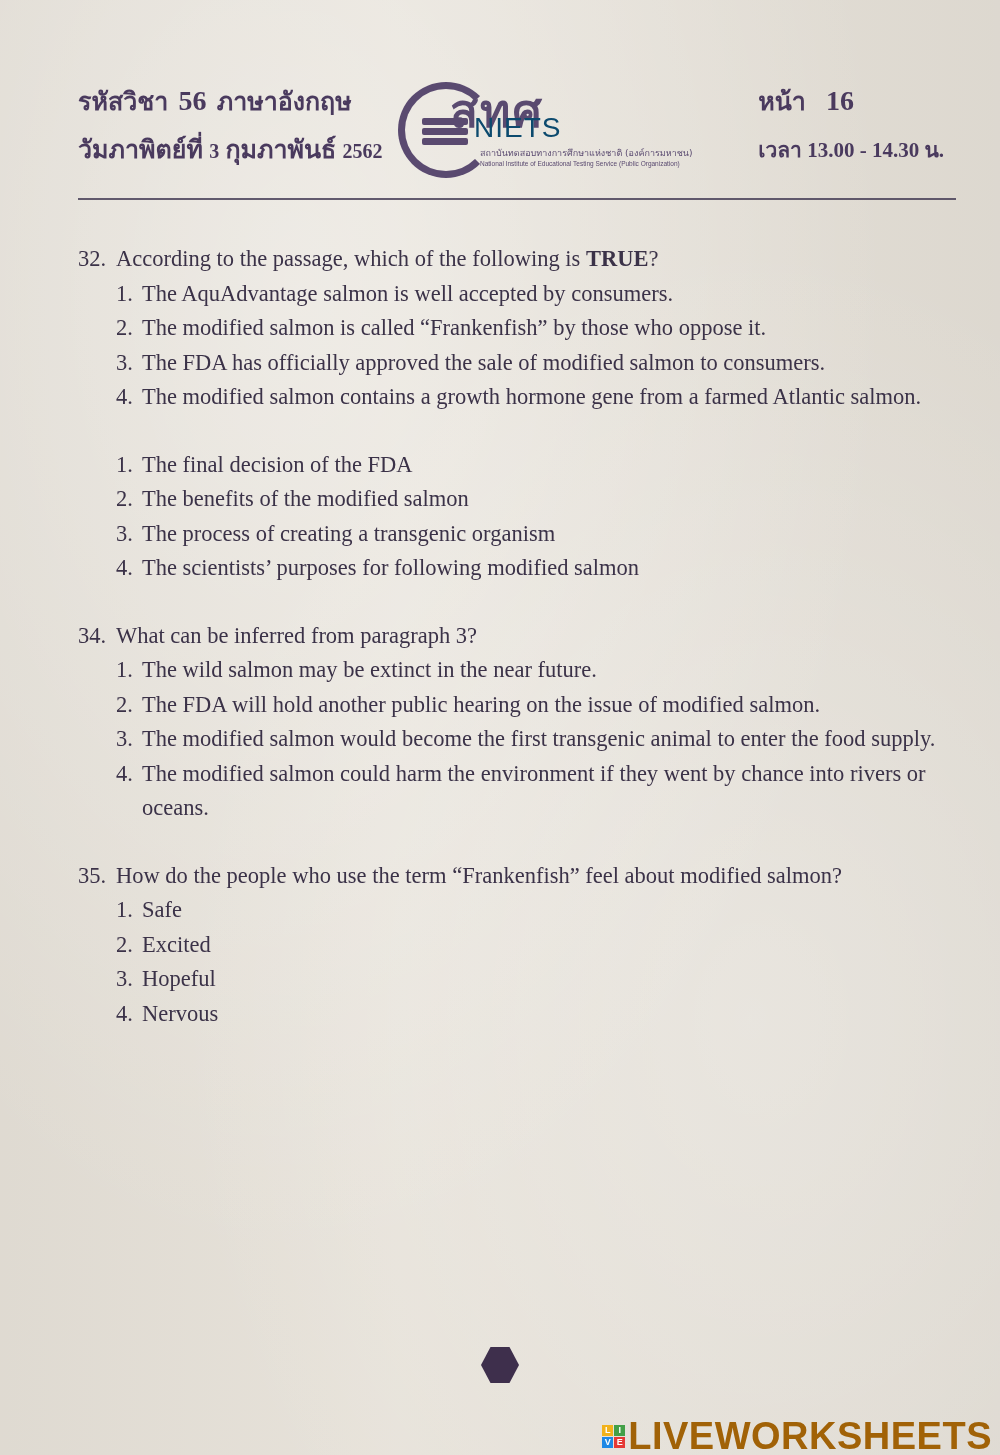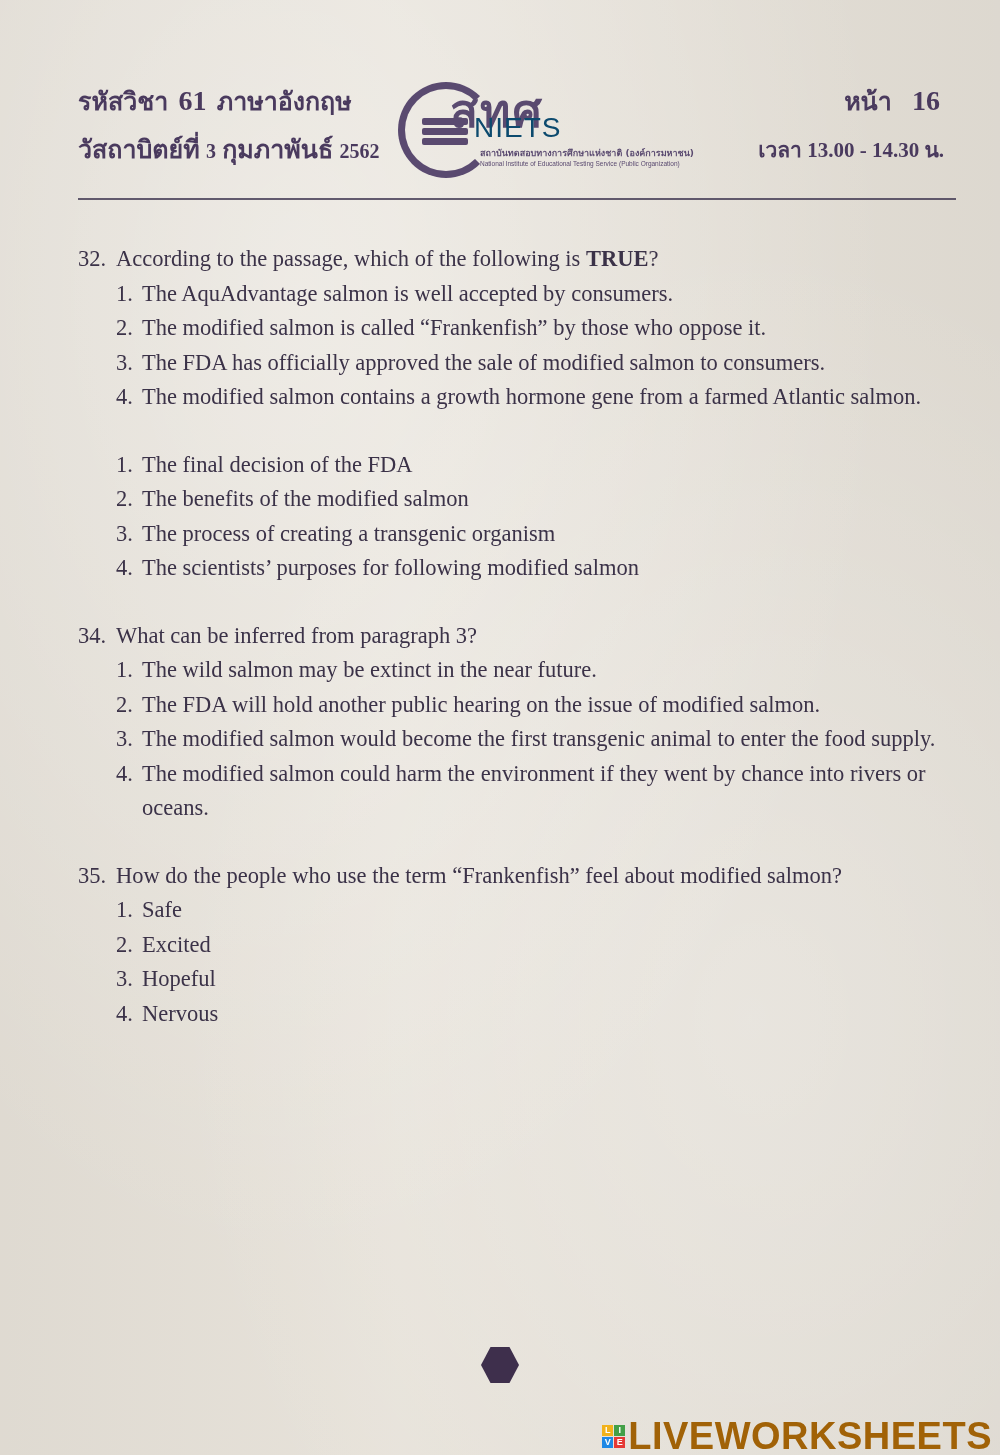--- a/index.html
+++ b/index.html
@@ -20,24 +20,24 @@
     .logo { position: absolute; left: 398px; top: 80px; width: 330px; height: 104px; }
     .logo .ring { position: absolute; left: 0; top: 2px; width: 96px; height: 96px; border-radius: 50%;
       border: 7px solid #5a4a70; border-right-color: transparent; box-sizing: border-box; }
     .logo .books { position: absolute; left: 24px; top: 38px; width: 46px; height: 36px; }
     .logo .books div { height: 7px; margin-bottom: 3px; background: #5a4a70; border-radius: 2px; }
     .logo .thai { position: absolute; left: 52px; top: -6px; font-family: "DejaVu Sans", sans-serif;
       font-weight: bold; font-size: 46px; color: #5a4a70; letter-spacing: 2px; }
     .logo .niets { position: absolute; left: 76px; top: 32px; font-family: "Liberation Sans", sans-serif;
       font-size: 28px; color: #0c4a6e; letter-spacing: 1px; }
     .logo .org-th { position: absolute; left: 82px; top: 66px; font-family: "DejaVu Sans", sans-serif;
-      font-size: 9px; color: #5a4a70; white-space: nowrap; font-weight: bold; }
+      font-size: 9px; color: #5a4a70; white-space: nowrap; }
     .logo .org-en { position: absolute; left: 82px; top: 80px; font-family: "Liberation Sans", sans-serif;
       font-size: 6.5px; color: #5a4a70; white-space: nowrap; }
-    .header-right { position: absolute; right: 56px; top: 86px; text-align: right; font-weight: bold; color: #4a3a5e; }
+    .header-right { position: absolute; right: 56px; top: 86px; font-weight: bold; color: #4a3a5e; }
     .header-right .page { font-size: 25px; line-height: 30px; margin-bottom: 18px; padding-right: 4px; }
     .header-right .page .num { font-size: 28px; margin-left: 14px; }
     .header-right .time { font-size: 21px; line-height: 30px; }
     .rule { position: absolute; left: 78px; top: 198px; width: 878px; height: 2px; background: #3f3650; opacity: 0.8; }
 
     .questions { position: absolute; left: 78px; top: 242px; width: 880px; }
     .q { margin-bottom: 33px; }
     .q-stem { font-size: 22.5px; line-height: 34.5px; }
     .q-stem b { font-weight: bold; }
     .options { list-style: none; margin: 0; padding: 0; }
@@ -54,25 +54,25 @@
     .wm-icon span { font-family: "Liberation Sans", sans-serif; font-size: 9px; font-weight: bold; color: #fff;
       text-align: center; line-height: 11px; }
     .wm-text { font-family: "Liberation Sans", sans-serif; font-weight: bold; font-size: 38px; color: #a16207; letter-spacing: 0.5px; }
   </style>
 </head>
 <body>
 
 <div class="header-left">
   <div class="line">
     <span>รหัสวิชา</span>
-    <span class="num">61</span>
+    <span class="num">56</span>
     <span>ภาษาอังกฤษ</span>
   </div>
   <div class="line">
-    <span>วัสถาบิตย์ที่</span>
+    <span>วัมภาพิตย์ที่</span>
     <span class="small">3</span>
     <span>กุมภาพันธ์</span>
     <span class="small">2562</span>
   </div>
 </div>
 
 <div class="logo">
   <div class="ring"></div>
   <div class="books">
       <div></div>

